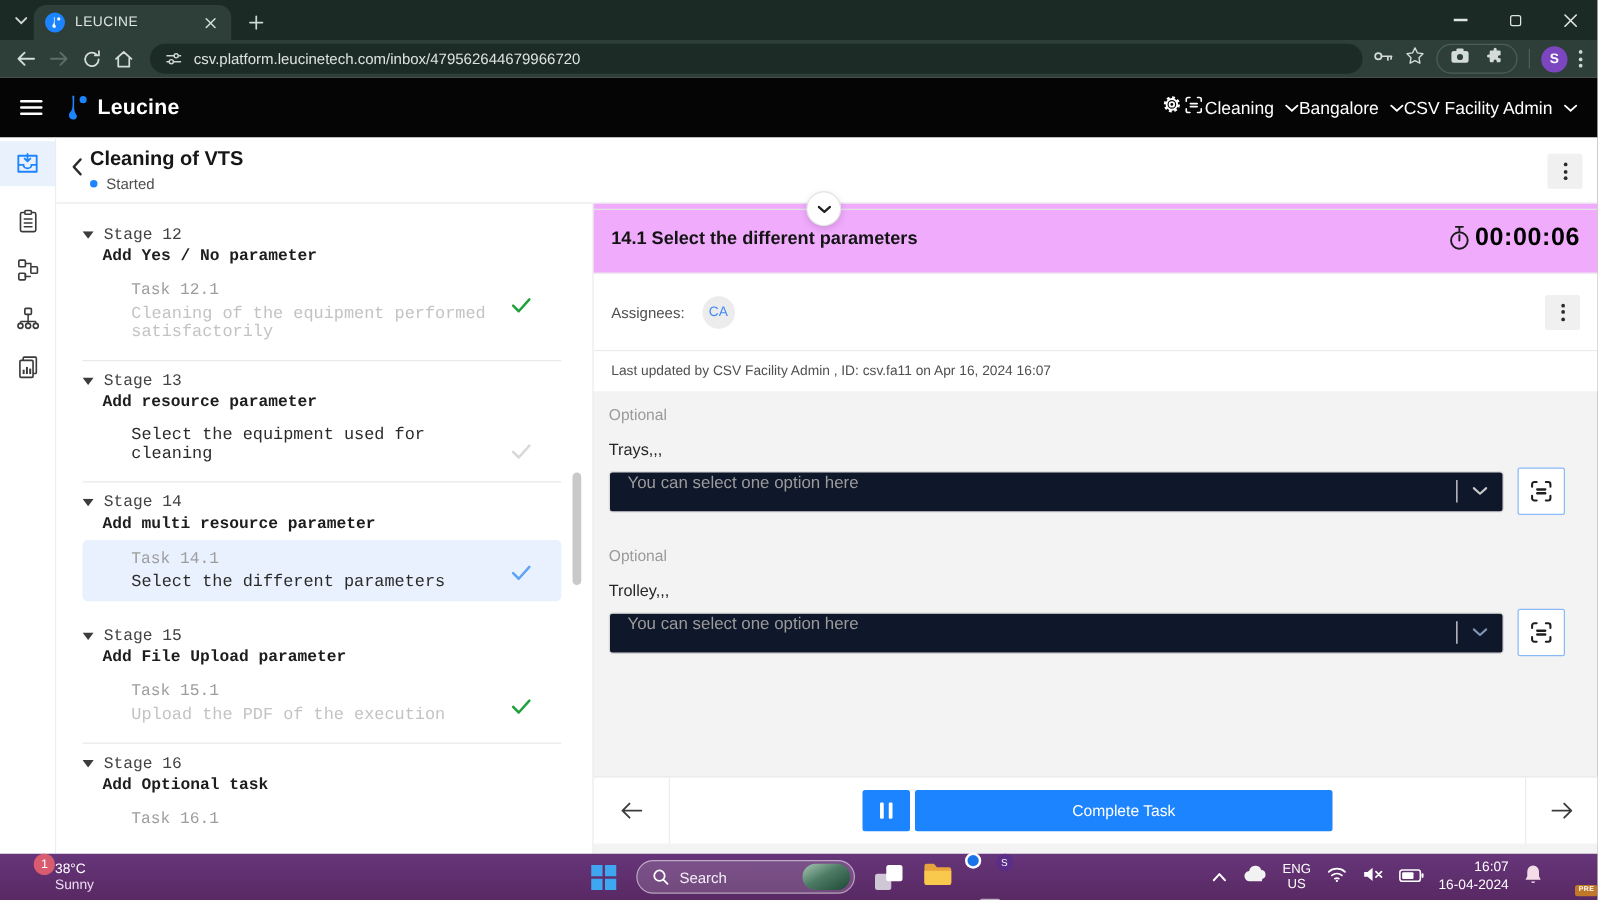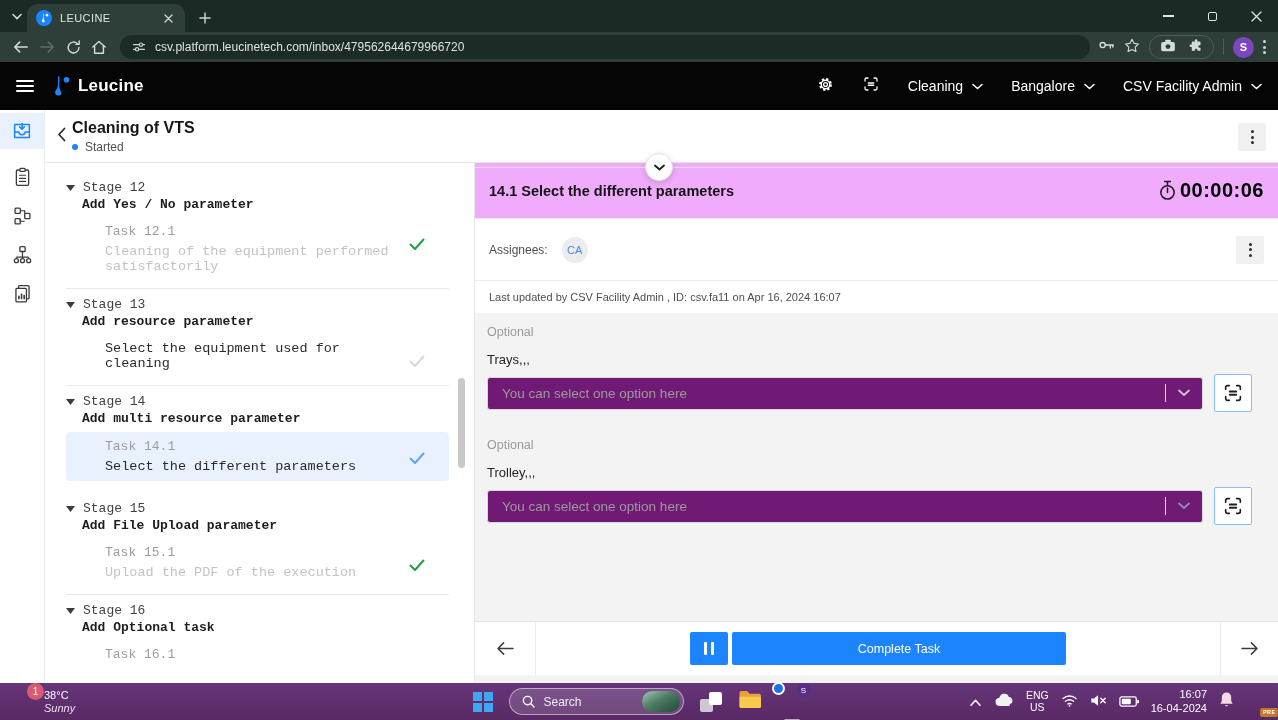--- a/index.html
+++ b/index.html
@@ -30,21 +30,21 @@
   .avatar-s { width:21px; height:21px; border-radius:50%; background:#7b46c0; color:#fff; font-size:11px; font-weight:700; display:flex; align-items:center; justify-content:center; }
   .kebab { display:flex; flex-direction:column; gap:2.5px; align-items:center; }
   .kebab i { width:3px; height:3px; border-radius:50%; background:#cfd8d4; display:block; }
 
   
   .appbar { height:48px; background:#050505; display:flex; align-items:center; padding:0 16px; color:#fff; }
   .burger { display:flex; flex-direction:column; gap:3.5px; width:18px; }
   .burger i { height:1.8px; background:#fff; border-radius:1px; display:block; }
   .brand { display:flex; align-items:center; gap:7px; margin-left:17px; }
   .brandname { font-size:17px; font-weight:700; letter-spacing:.2px; }
-  .appright { margin-left:auto; display:flex; align-items:center; gap:28px; }
+  .appright { margin-left:auto; display:flex; align-items:center; }
   .appmenu { display:flex; align-items:center; gap:9px; font-size:14px; }
 
   
   .main { display:flex; height:573px; }
   .rail { width:45px; background:#fff; border-right:1px solid #ededed; display:flex; flex-direction:column; align-items:center; flex:none; }
   .rail-active { width:100%; height:36px; margin-top:3px; background:#e9f1fd; display:flex; align-items:center; justify-content:center; }
   .railbtn { margin-top:17px; display:flex; align-items:center; justify-content:center; }
   .rightcol { flex:1; display:flex; flex-direction:column; min-width:0; }
 
   .pagehead { height:53px; background:#fff; border-bottom:1px solid #e7e7e7; display:flex; align-items:center; padding-left:12px; position:relative; flex:none; }
@@ -85,21 +85,21 @@
   .arow { height:62px; background:#fff; border-bottom:1px solid #ebebeb; display:flex; align-items:center; padding:0 14px; }
   .alabel { font-size:12px; color:#4f4f4f; }
   .avatar-ca { width:26px; height:26px; border-radius:50%; background:#ececec; color:#4589f5; font-size:11px; display:flex; align-items:center; justify-content:center; margin-left:14px; }
   .arow .sqbtn { margin-left:auto; }
   .urow { height:32px; background:#fff; display:flex; align-items:center; padding:0 14px; font-size:11px; color:#4f4f4f; }
   .form { flex:1; padding:12px 26px 0 12px; overflow:hidden; }
   .pgroup + .pgroup { margin-top:26px; }
   .opt { font-size:12.5px; color:#9a9a9a; }
   .plabel { font-size:13px; color:#262626; margin-top:13px; }
   .prow { display:flex; align-items:center; gap:11px; margin-top:7px; }
-  .select { flex:1; height:33px; background:#701a75; border:1px solid #d9d9d9; border-radius:3px; display:flex; align-items:center; padding-left:14px; }
+  .select { flex:1; height:33px; background:#0f172a; border:1px solid #d9d9d9; border-radius:3px; display:flex; padding-left:14px; }
   .ph-gray { font-size:13.5px; color:#9b9b9b; }
   .selright { margin-left:auto; display:flex; align-items:center; gap:0; height:100%; }
   .vdiv { width:1px; height:18px; background:#e4e4e4; }
   .chevbox { width:36px; display:flex; align-items:center; justify-content:center; }
   .scanbtn { width:38px; height:38px; background:#fff; border:1px solid #8abbf7; border-radius:2px; display:flex; align-items:center; justify-content:center; flex:none; }
   .footer { height:54px; background:#fff; border-top:1px solid #e6e6e6; display:flex; flex:none; }
   .fcell { display:flex; align-items:center; justify-content:center; }
   .fcell.l { width:61px; border-right:1px solid #ededed; }
   .fcell.r { width:58px; border-left:1px solid #ededed; }
   .fcenter { flex:1; display:flex; align-items:center; justify-content:center; gap:4px; }
@@ -108,21 +108,21 @@
   .completebtn { width:334px; height:33px; background:#1d84ff; border-radius:2px; color:#fff; font-size:12.5px; display:flex; align-items:center; justify-content:center; }
   .graystrip { height:8px; background:#f3f3f4; flex:none; }
 
   
   .taskbar { height:37px; background:linear-gradient(180deg,#67357a 0%,#582963 100%); position:relative; display:flex; align-items:center; color:#fff; flex:none; }
   .weather { position:absolute; left:10px; display:flex; align-items:center; gap:9px; }
   .sunwrap { position:relative; width:25px; height:25px; }
   .sun { width:24px; height:24px; border-radius:50%; background:radial-gradient(circle at 35% 35%, #ffd96a, #f19000 75%); }
   .wbadge { position:absolute; top:-6px; right:-9px; width:17px; height:17px; border-radius:50%; background:#d95b70; color:#fff; font-size:10px; display:flex; align-items:center; justify-content:center; }
   .wtext { font-size:11px; line-height:13px; }
-  .wtext .cond { color:#ecdcf2;font-style:italic; }
+  .wtext .cond { color:#ecdcf2; }
   .tbcenter { margin:0 auto; display:flex; align-items:center; gap:16px; }
   .winlogo { display:grid; grid-template-columns:9px 9px; grid-template-rows:9px 9px; gap:2px; }
   .winlogo i { background:#3fa7f2; display:block; }
   .searchpill { width:175px; height:27px; border:1px solid rgba(255,255,255,.5); background:rgba(255,255,255,.15); border-radius:14px; display:flex; align-items:center; padding:0 3px 0 12px; gap:9px; }
   .searchpill span { font-size:12px; color:#f4eef8; }
   .pillimg { margin-left:auto; width:38px; height:21px; border-radius:11px; background:linear-gradient(150deg,#a8c8b4 0%,#4d7c64 45%,#1e4736 100%); }
   .taskview { position:relative; width:22px; height:20px; }
   .taskview .b1 { position:absolute; left:0; bottom:0; width:13px; height:13px; background:#cfc6d6; border-radius:2px; }
   .taskview .b2 { position:absolute; right:0; top:0; width:13px; height:13px; background:#fff; border-radius:2px; }
   .chromewrap { position:relative; width:27px; height:27px; }

